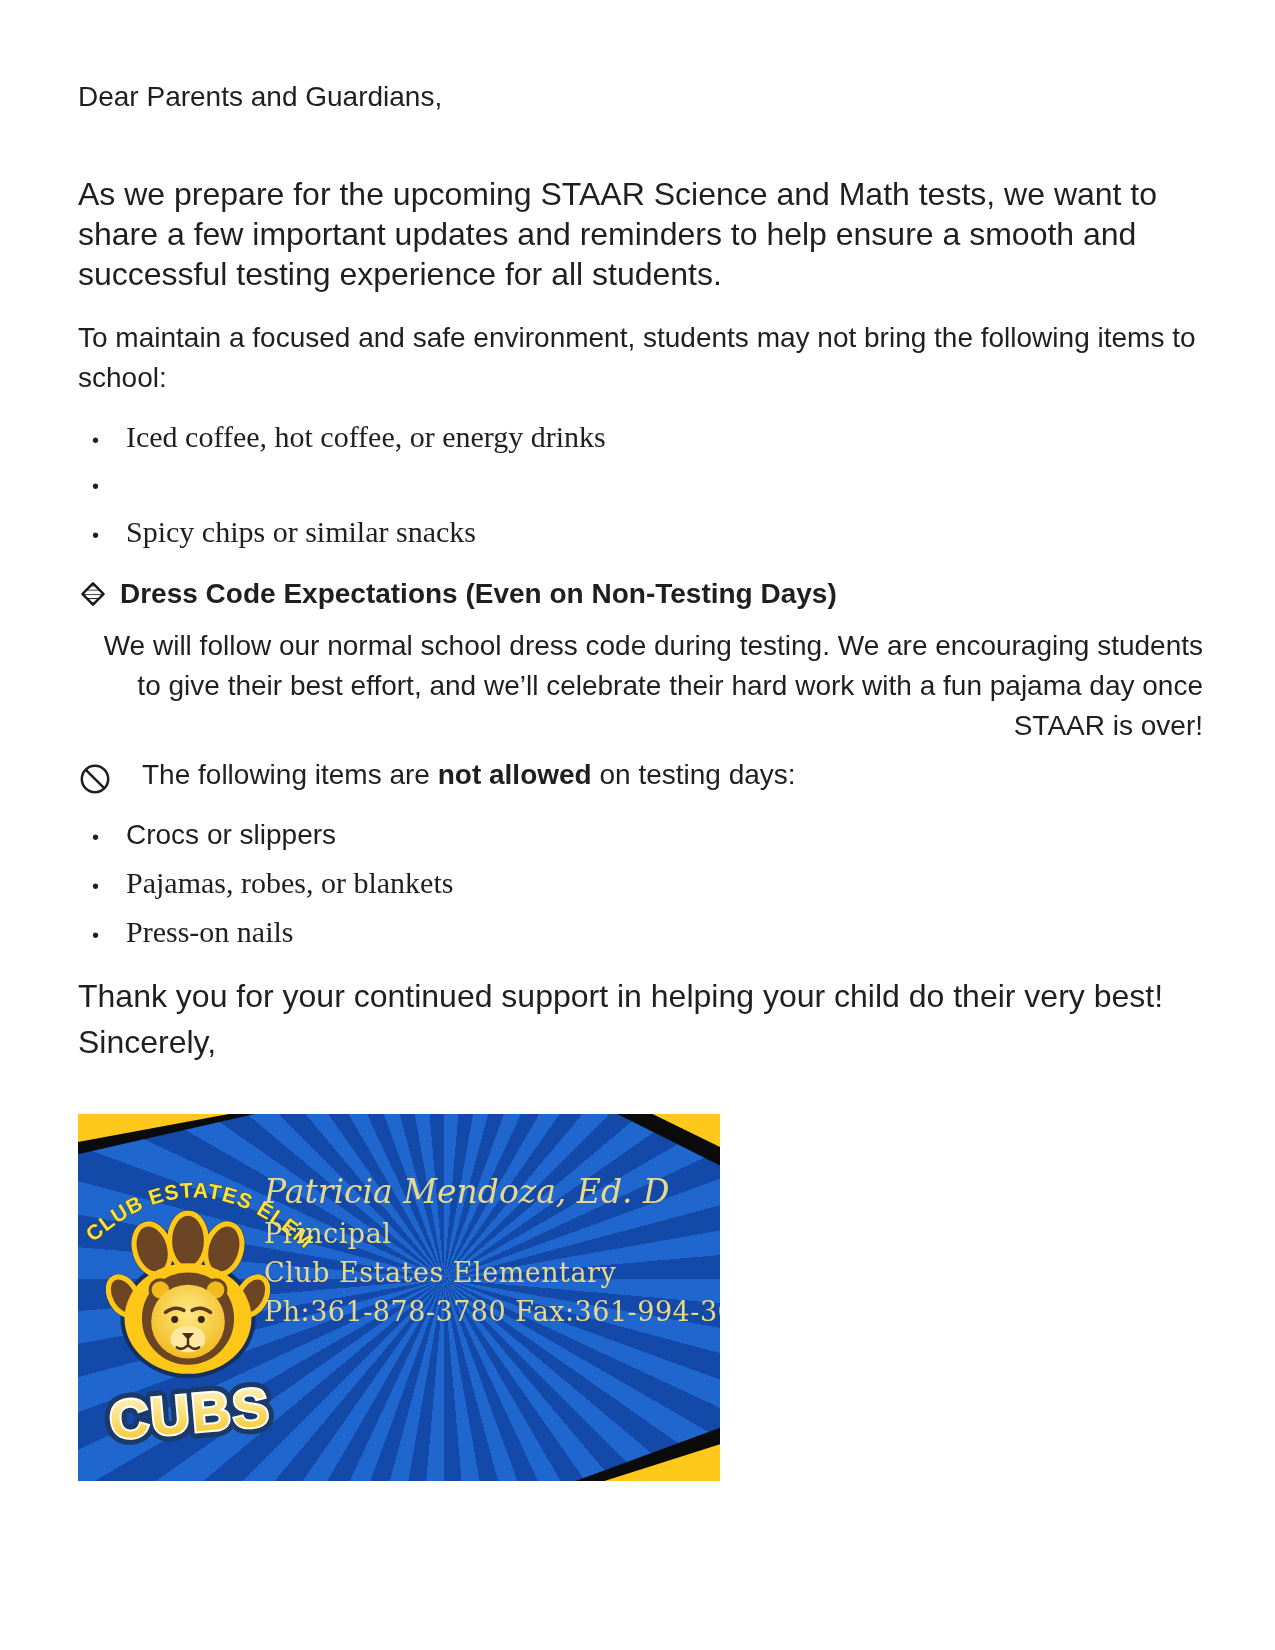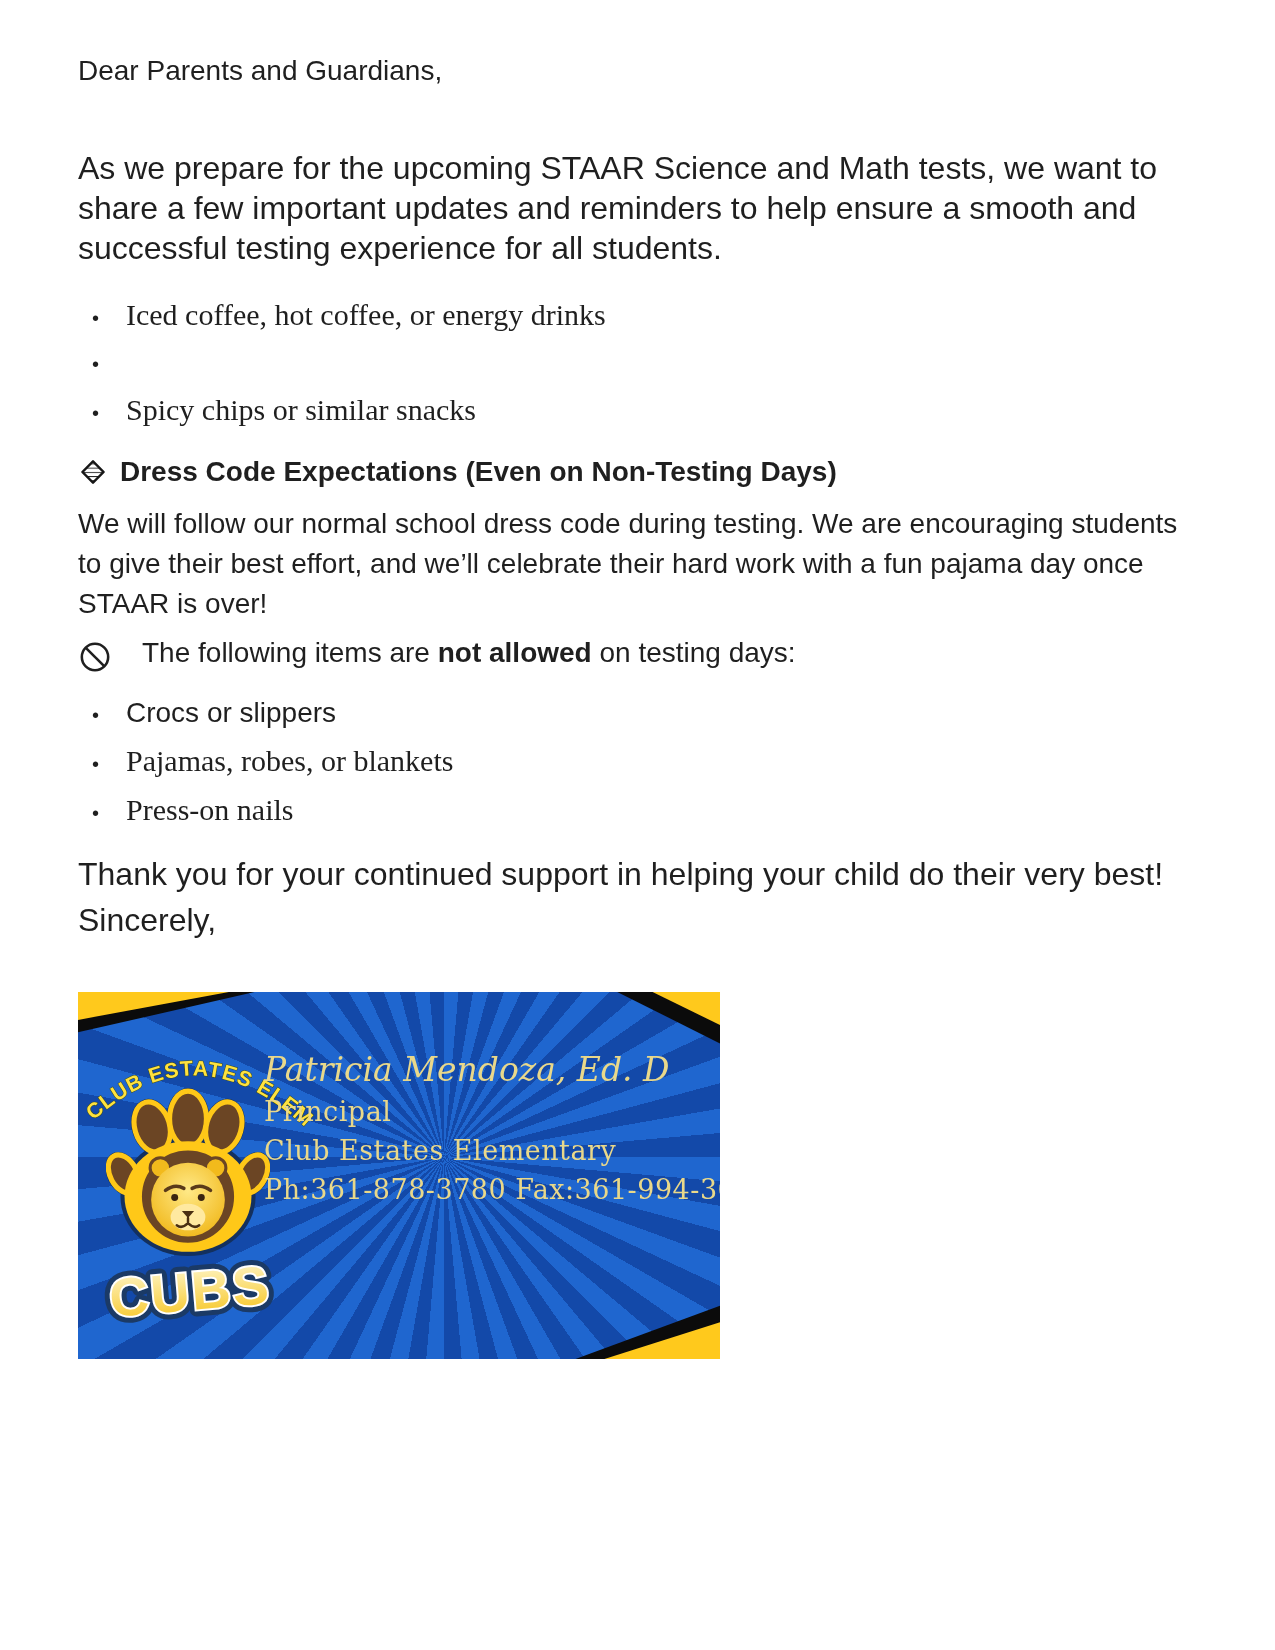--- a/index.html
+++ b/index.html
@@ -1,20 +1,20 @@
 <!DOCTYPE html>
 <html><head>
 <meta charset="utf-8">
 <style>
   html,body{margin:0;padding:0;}
   body{
     width:1275px;height:1650px;background:#ffffff;color:#1f1f1f;
     font-family:"Liberation Sans",sans-serif;position:relative;overflow:hidden;
   }
-  .doc{padding:52px 72px 0 78px;}
+  .doc{padding:78px 72px 0 78px;}
   .salutation{font-size:28px;line-height:38px;margin:0 0 58px 0;}
   .para{font-size:32px;line-height:40px;margin:0;}
   .intro{margin-bottom:24px;}
   .sect-heading{display:flex;align-items:center;gap:12px;font-size:28px;font-weight:bold;margin:16px 0 4px 0;line-height:40px;}
   .sect-body{font-size:28px;line-height:40px;margin:0;}
   ul.bullets{list-style:none;margin:16px 0 8px 0;padding:0;}
   ul.bullets li{display:flex;align-items:baseline;font-family:"Liberation Serif",serif;font-size:30px;line-height:46px;}
   ul.bullets li.sans{font-family:"Liberation Sans",sans-serif;font-size:28px;}
   .bullet-dot{width:34px;padding-left:14px;flex:0 0 34px;font-size:20px;font-family:"Liberation Sans",sans-serif;}
   .na-line{display:flex;align-items:flex-end;gap:30px;font-size:28px;line-height:42px;margin:8px 0 4px 0;}
@@ -47,20 +47,21 @@
 </style>
 </head>
 <body>
 
 <div class="doc">
 
   <p class="salutation">Dear Parents and Guardians,</p>
 
   <p class="para intro">As we prepare for the upcoming STAAR Science and Math tests, we want to share a few important updates and reminders to help ensure a smooth and successful testing experience for all students.</p>
 
+  <p class="sect-body">To maintain a focused and safe environment, students may not bring the following items to school:</p>
 
   <ul class="bullets">
     <li>
       <span class="bullet-dot">•</span>
       <span>Iced coffee, hot coffee, or energy drinks</span>
     </li>
     <li>
       <span class="bullet-dot">•</span>
     </li>
     <li>
@@ -76,21 +77,21 @@
           <pattern id="h2" width="4.5" height="4.5" patternUnits="userSpaceOnUse" patternTransform="rotate(45)">
             <rect width="4.5" height="4.5" fill="#ffffff"></rect>
             <line x1="0" y1="0" x2="0" y2="4.5" stroke="#222222" stroke-width="2"></line>
           </pattern>
         </defs>
         <rect x="8" y="8" width="16" height="16" transform="rotate(45 16 16)" fill="url(#h2)" stroke="#161616" stroke-width="2.6" stroke-linejoin="round"></rect>
       </svg>
     </span>
     <span>Dress Code Expectations (Even on Non-Testing Days)</span>
   </div>
-  <p class="sect-body" style="margin-top:12px;">We will follow our normal school dress code during testing. We are encouraging students to give their best effort, and we’ll celebrate their hard work with a fun pajama day once STAAR is over!</p>
+  <p class="sect-body" style="margin-top:12px;text-align:right;">We will follow our normal school dress code during testing. We are encouraging students to give their best effort, and we’ll celebrate their hard work with a fun pajama day once STAAR is over!</p>
 
   <div class="na-line">
     <span class="icon-wrap">
       <svg width="34" height="34" viewBox="0 0 32 32">
         <circle cx="16" cy="16" r="12.4" fill="none" stroke="#1f1f1f" stroke-width="2.4"></circle>
         <line x1="7.6" y1="7.6" x2="24.4" y2="24.4" stroke="#1f1f1f" stroke-width="2.4"></line>
       </svg>
     </span>
     <span><span>The following items are </span><b>not allowed</b><span> on testing days:</span></span>
   </div>

